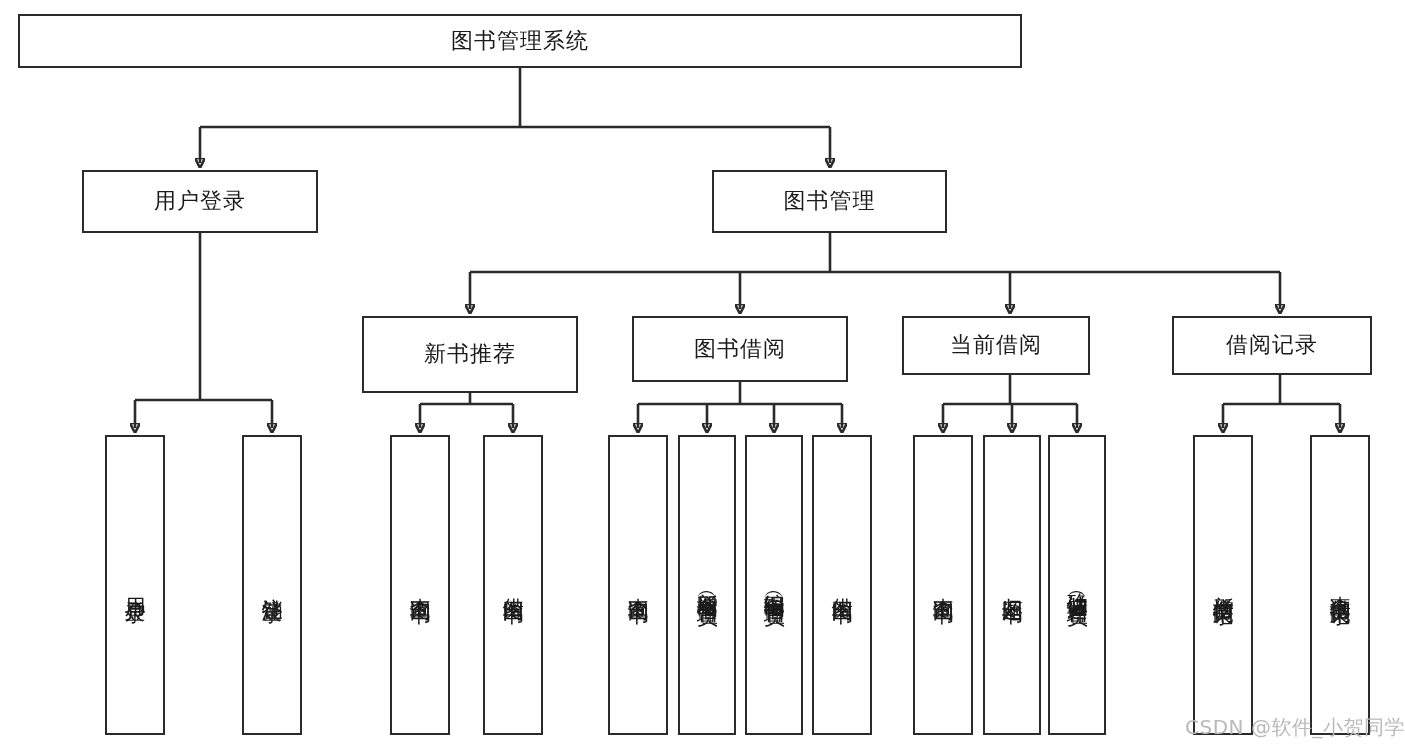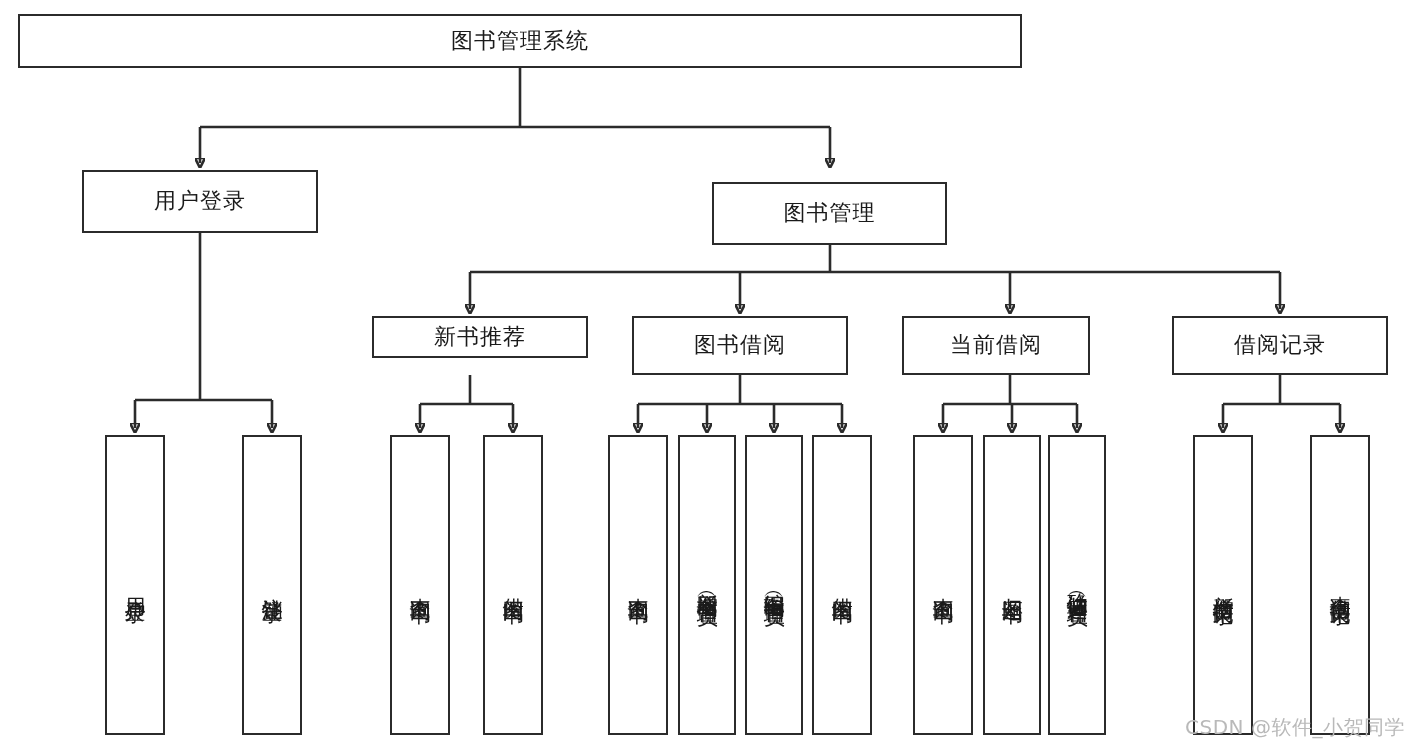--- a/index.html
+++ b/index.html
@@ -125,34 +125,34 @@
     <line x1="1340" y1="404" x2="1340" y2="428" marker-end="url(#arrow)"></line>
   </svg>
 
   <div class="node horiz" id="root-node" style="left: 18px; top: 14px; width: 1004px; height: 54px;">
     <span>图书管理系统</span>
   </div>
 
   <div class="node horiz lvl1" id="lvl1-0" style="left: 82px; top: 170px; width: 236px; height: 63px;">
     <span>用户登录</span>
   </div>
-  <div class="node horiz lvl1" id="lvl1-1" style="left: 712px; top: 182px; width: 235px; height: 63px;">
+  <div class="node horiz lvl1" id="lvl1-1" style="left: 712px; top: 170px; width: 235px; height: 63px;">
     <span>图书管理</span>
   </div>
 
-  <div class="node horiz lvl2" id="lvl2-0" style="left: 372px; top: 316px; width: 216px; height: 42px;">
+  <div class="node horiz lvl2" id="lvl2-0" style="left: 362px; top: 316px; width: 216px; height: 77px;">
     <span>新书推荐</span>
   </div>
-  <div class="node horiz lvl2" id="lvl2-1" style="left: 632px; top: 316px; width: 216px; height: 59px; justify-content: center;">
+  <div class="node horiz lvl2" id="lvl2-1" style="left: 632px; top: 316px; width: 216px; height: 66px; justify-content: center;">
     <span>图书借阅</span>
   </div>
   <div class="node horiz lvl2" id="lvl2-2" style="left: 902px; top: 316px; width: 188px; height: 59px;">
     <span>当前借阅</span>
   </div>
-  <div class="node horiz lvl2" id="lvl2-3" style="left: 1172px; top: 316px; width: 216px; height: 59px;">
+  <div class="node horiz lvl2" id="lvl2-3" style="left: 1172px; top: 316px; width: 200px; height: 59px;">
     <span>借阅记录</span>
   </div>
 
   <div class="node vert leaf" id="leaf-0" style="left: 105px; top: 435px; width: 60px; height: 300px;">
     <span class="vtext">用户登录</span>
   </div>
   <div class="node vert leaf" id="leaf-1" style="left: 242px; top: 435px; width: 60px; height: 300px;">
     <span class="vtext">注销登录</span>
   </div>
   <div class="node vert leaf" id="leaf-2" style="left: 390px; top: 435px; width: 60px; height: 300px;">

